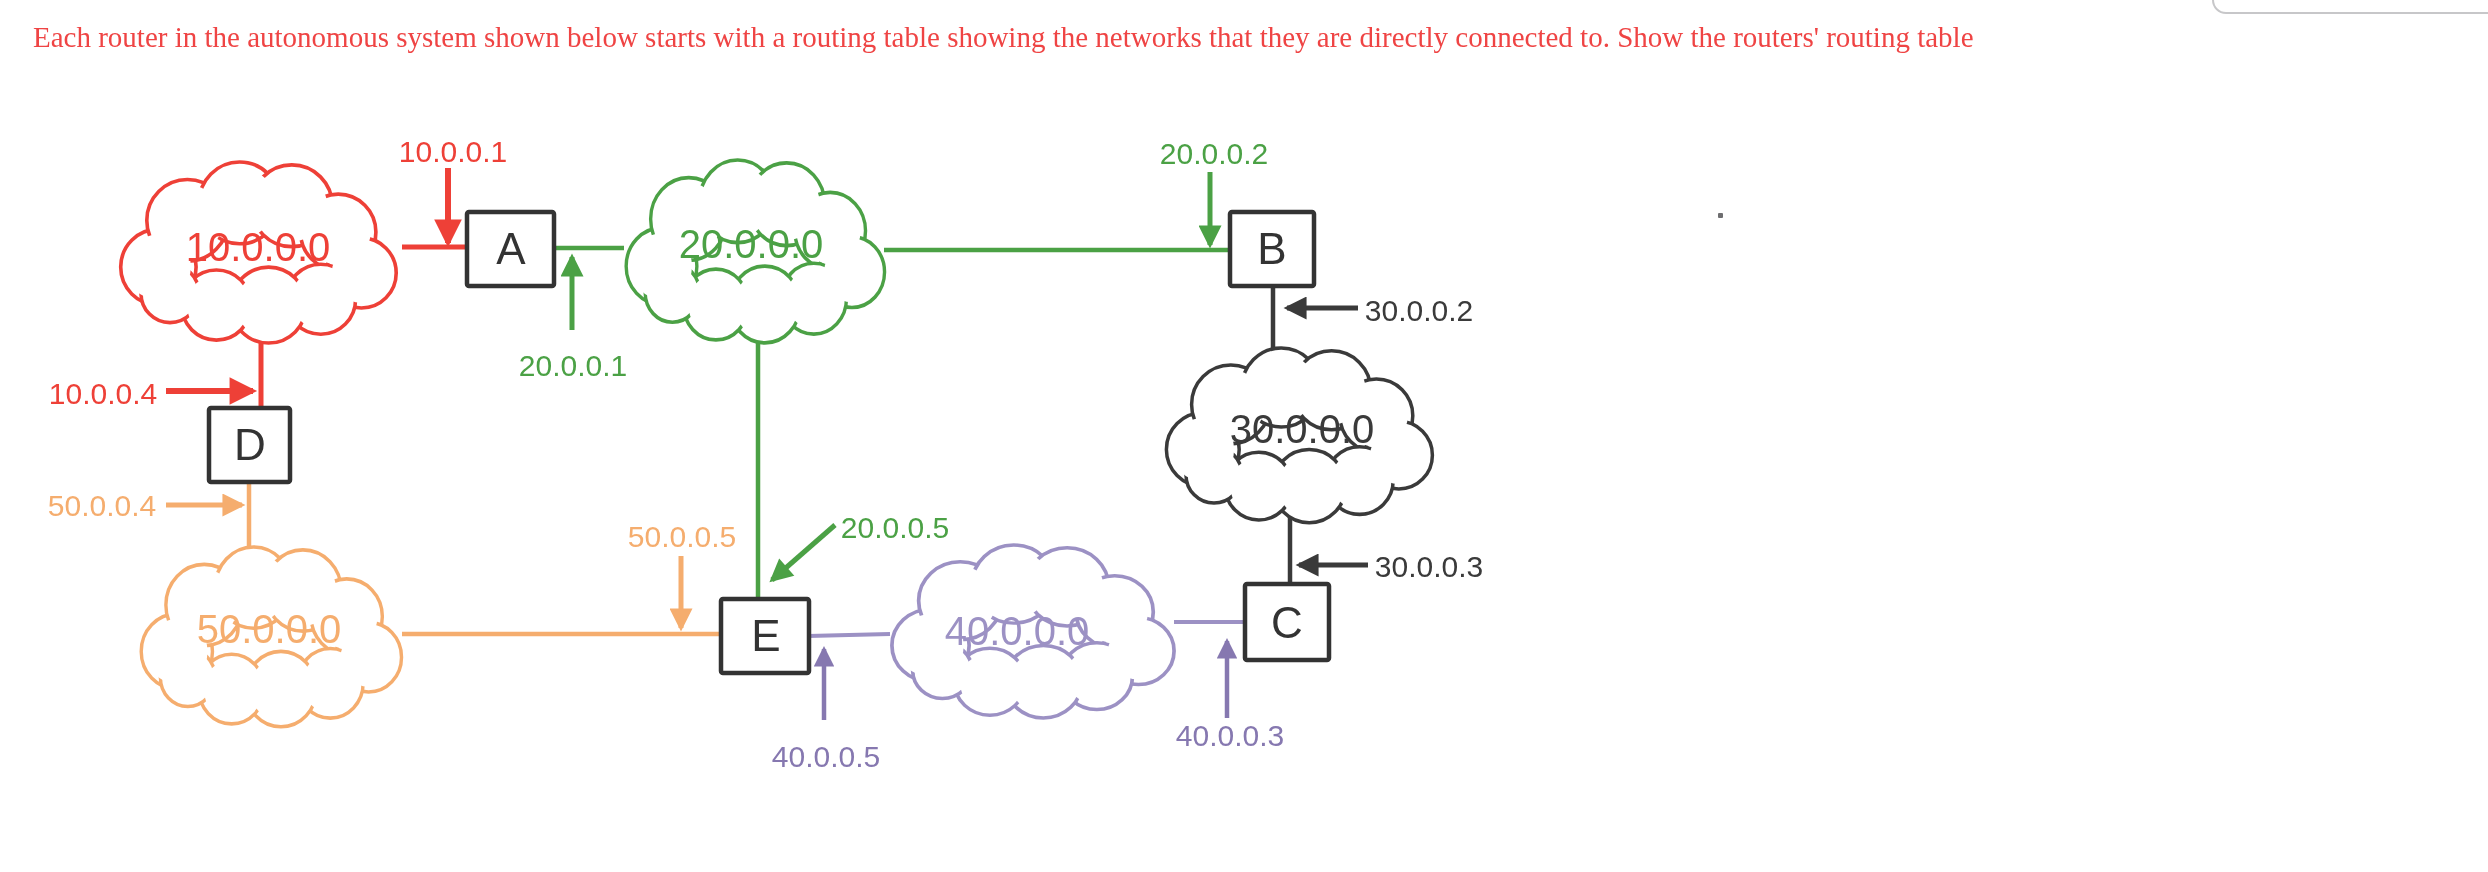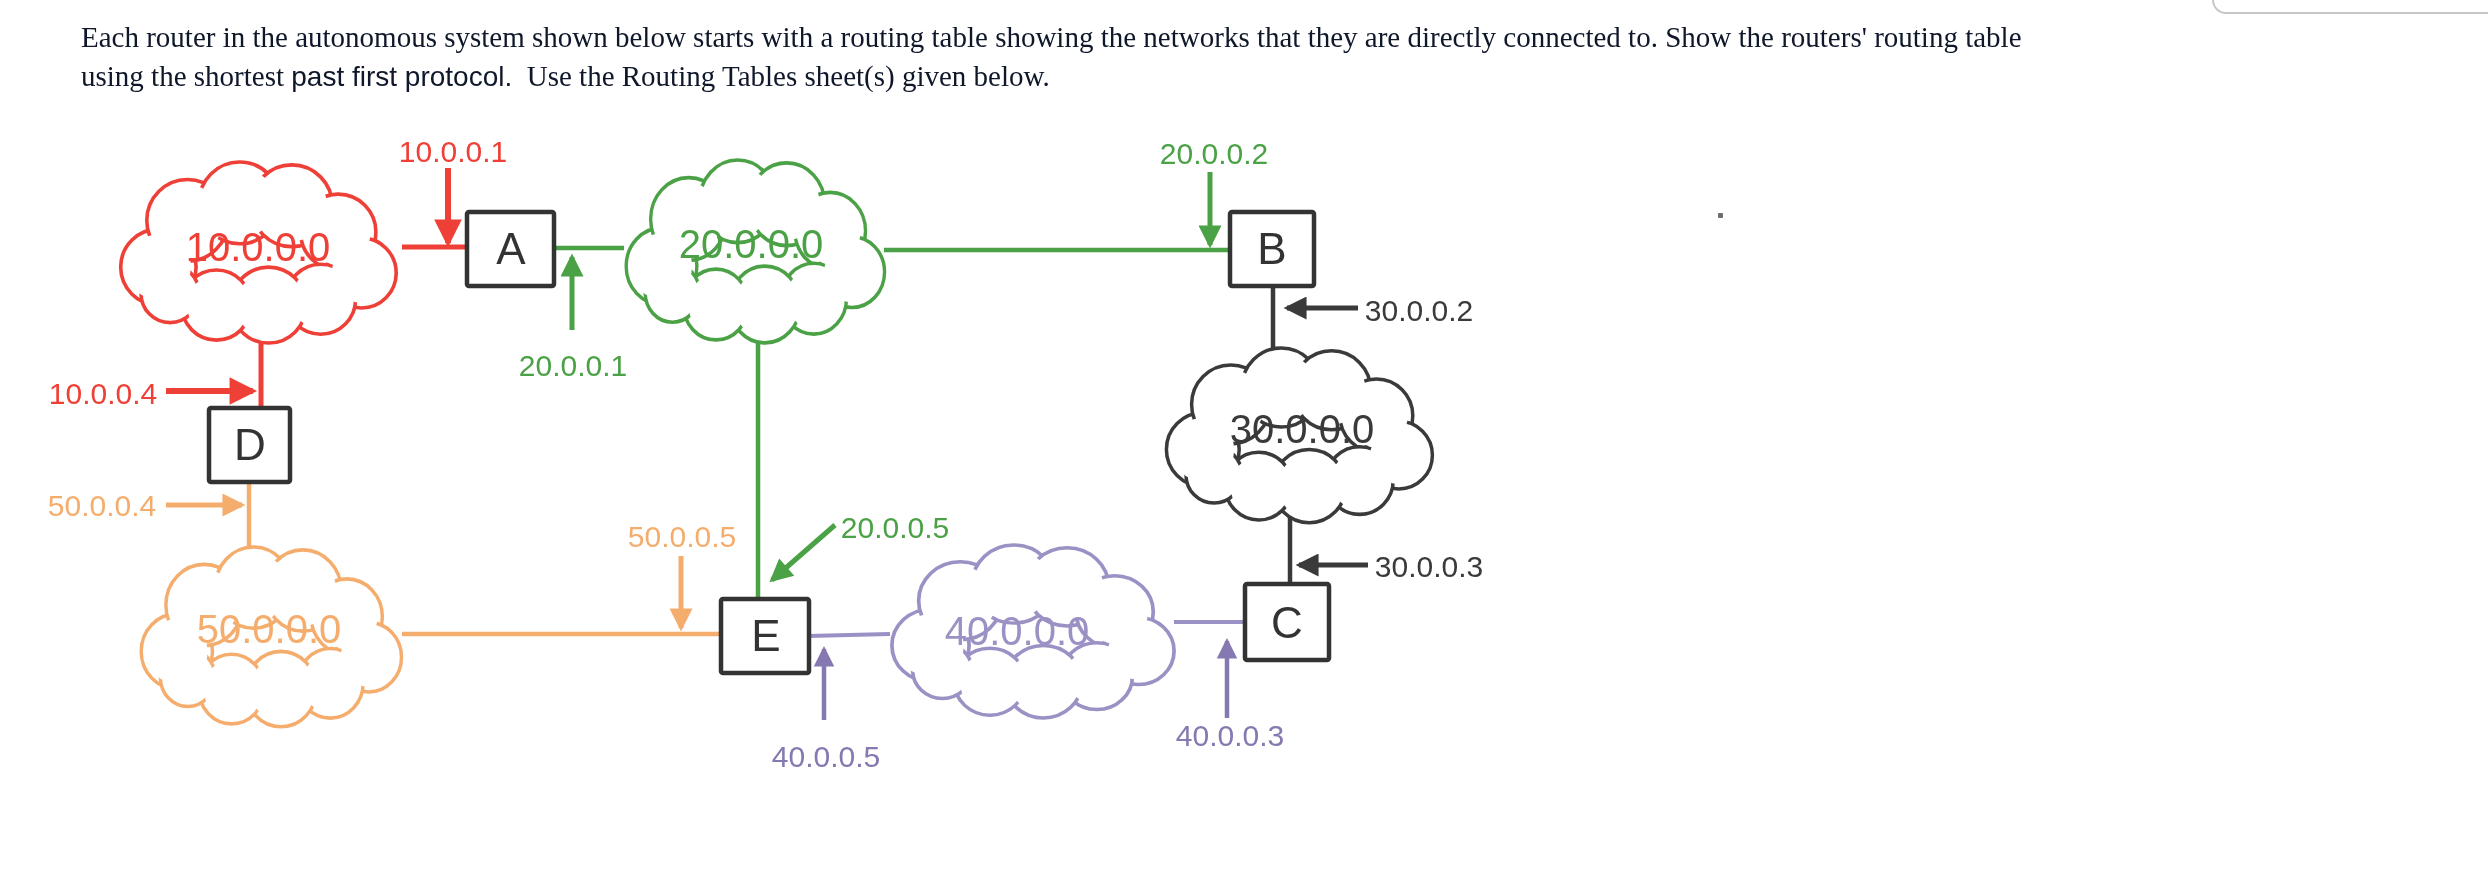--- a/index.html
+++ b/index.html
@@ -1,39 +1,38 @@
 <!DOCTYPE html>
 <html><head>
 <meta charset="utf-8">
 <style>
   html,body{margin:0;padding:0;background:#fff;}
   body{width:2488px;height:872px;position:relative;overflow:hidden;
        font-family:"Liberation Sans",sans-serif;}
-  .header{position:absolute;left:33px;top:18px;color:#0f172a;margin-left:48px;}
+  .header{position:absolute;left:33px;top:18px;color:#ef4444;}
   .header .hline{font-family:"Liberation Serif",serif;font-size:29px;line-height:39px;
                  white-space:pre;}
   .header .sans-seg{font-family:"Liberation Sans",sans-serif;font-size:28px;}
   .cutoff-panel{position:absolute;left:2212px;top:-20px;width:300px;height:30px;
                 background:#fff;border:2px solid #c7c7c9;border-radius:14px;}
   .tiny-dot{position:absolute;left:1718px;top:213px;width:5px;height:5px;
             background:#6e6e70;border-radius:1px;}
   svg{position:absolute;left:0;top:0;}
   .lk{fill:none;}
   .arrow{fill:none;}
   .net-label{font-size:40px;text-anchor:middle;}
   .if-label{font-size:30px;text-anchor:middle;}
   .router-label{font-size:44px;text-anchor:middle;fill:#333;}
   .router-box{fill:#fff;}
 </style>
 </head>
 <body>
 
 <div class="header">
   <div class="hline">Each router in the autonomous system shown below starts with a routing table showing the networks that they are directly connected to. Show the routers' routing table</div>
-  <div class="hline"><span>using the shortest </span><span class="sans-seg">past first protocol.</span><span>  Use the Routing Tables sheet(s) given below.</span></div>
 </div>
 
 <div class="cutoff-panel"></div>
 <div class="tiny-dot"></div>
 
 <svg width="2488" height="872" viewBox="0 0 2488 872">
   <defs>
     <g id="cloudShape">
 
       <g fill="#fff" stroke="currentColor" stroke-width="1.25">

